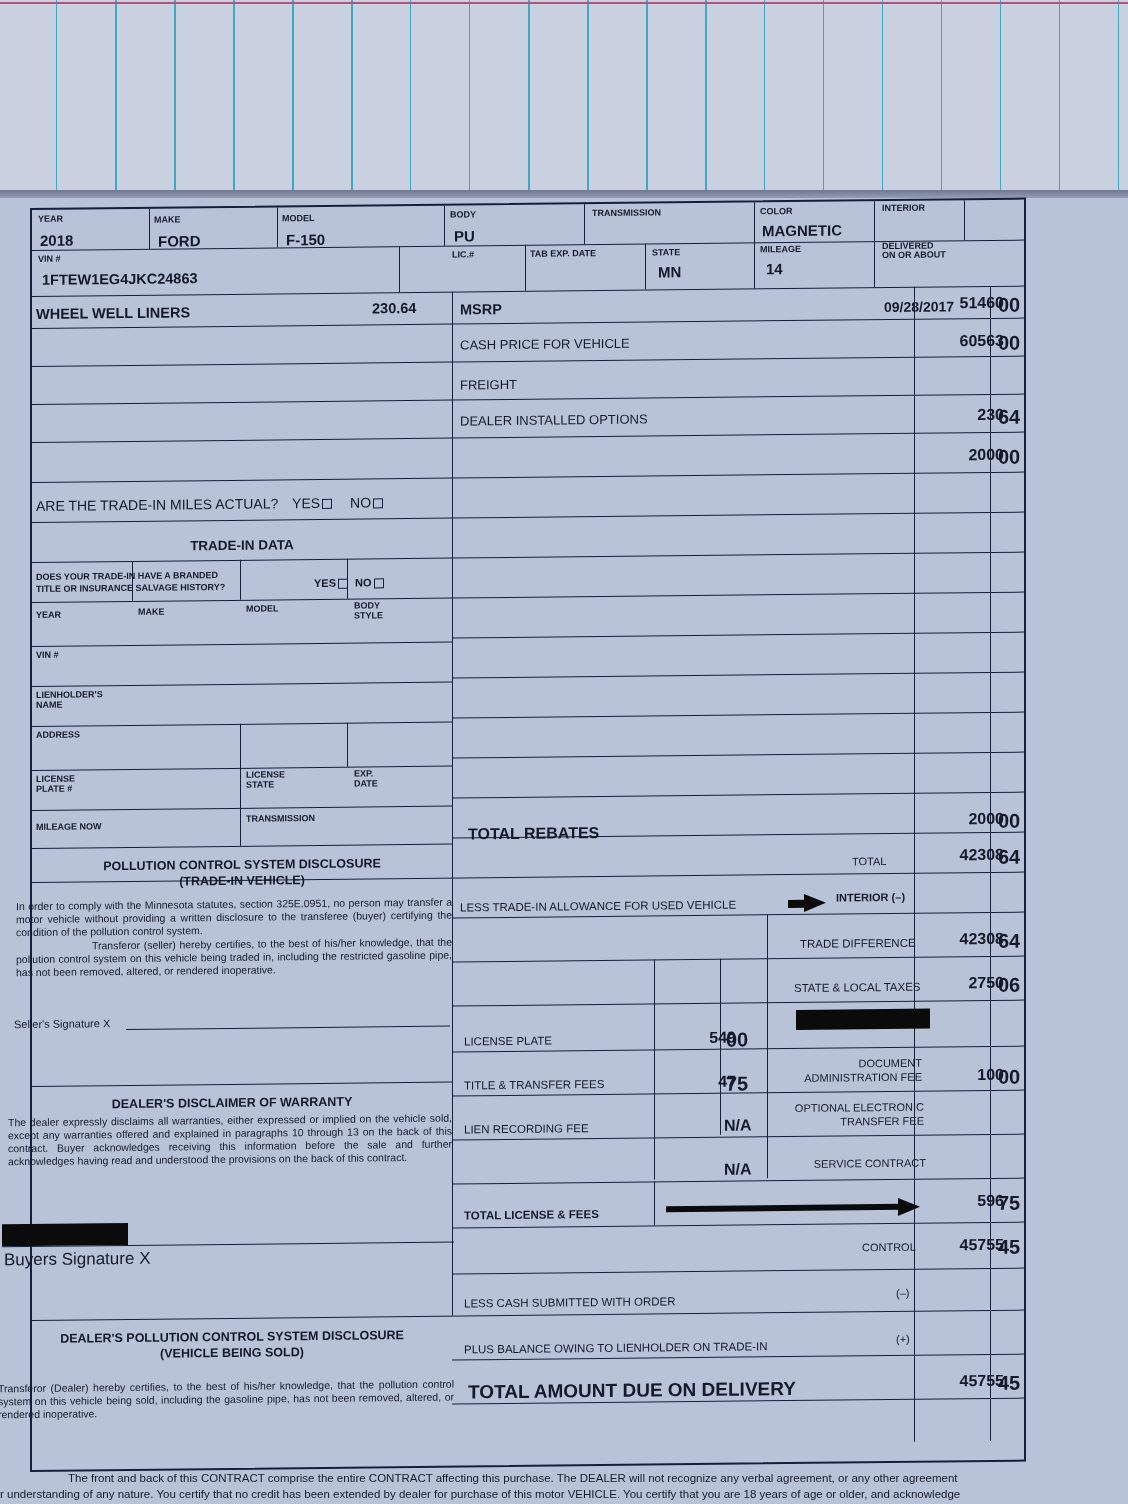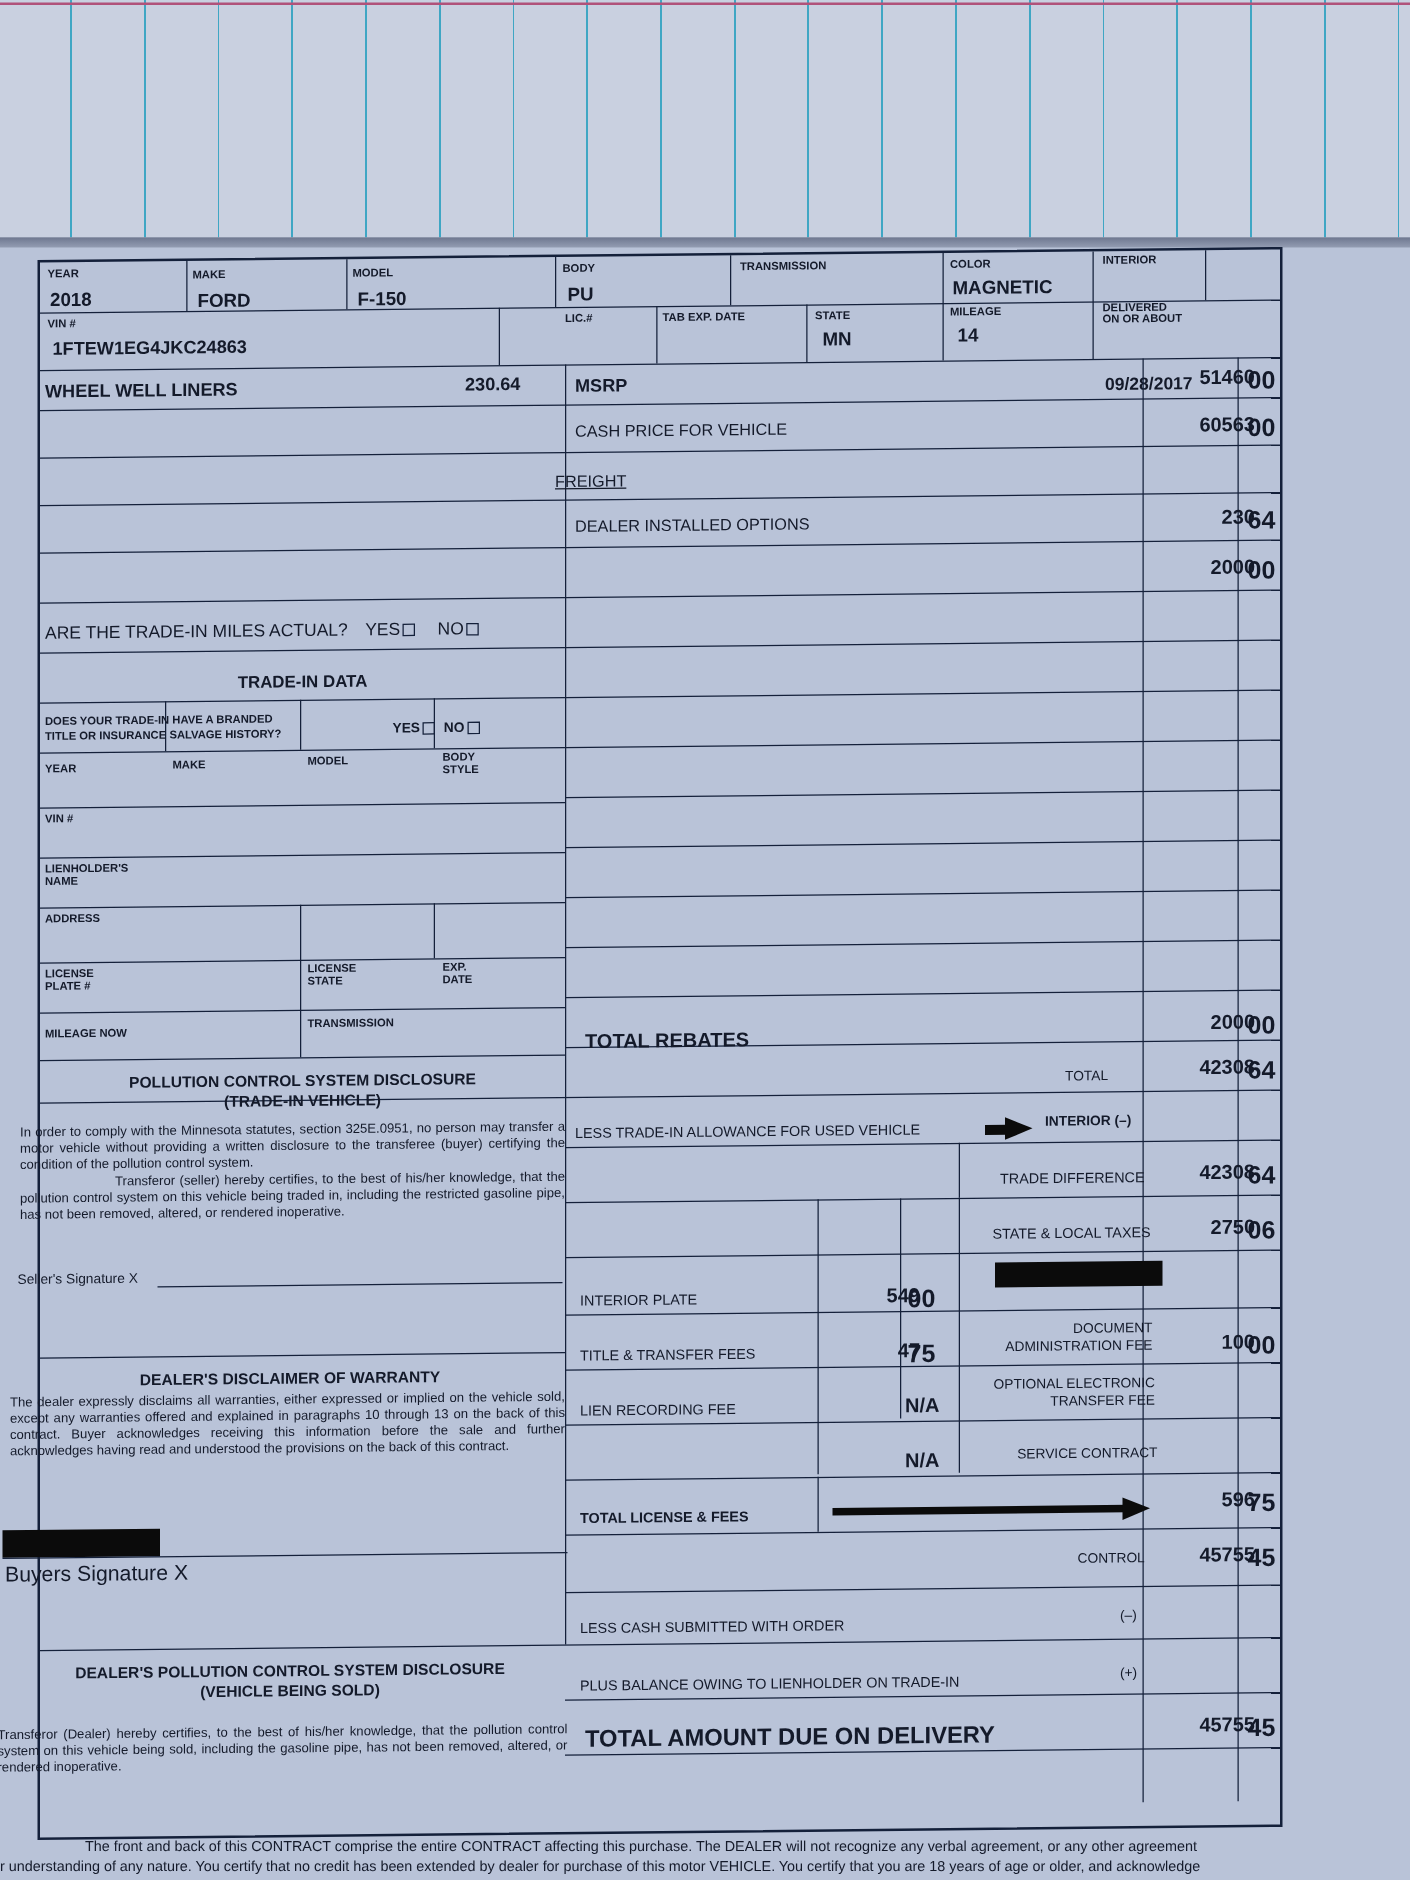--- a/index.html
+++ b/index.html
@@ -187,21 +187,21 @@
       <span class="val" style="left:428px;top:96px;font-size:14.5px;">MSRP</span>
       <span class="amt" style="left:882px;width:70px;top:94px;">51460</span>
       <span class="cents" style="left:966px;top:94px;">00</span>
     </div>
     <div>
       <span class="row-label" style="left:428px;top:132px;">CASH PRICE FOR VEHICLE</span>
       <span class="amt" style="left:882px;width:70px;top:132px;">60563</span>
       <span class="cents" style="left:966px;top:132px;">00</span>
     </div>
     <div>
-      <span class="row-label" style="left:412px;top:172px;text-decoration:underline;">FREIGHT</span>
+      <span class="row-label" style="left:428px;top:172px;">FREIGHT</span>
     </div>
     <div>
       <span class="row-label" style="left:428px;top:208px;">DEALER INSTALLED OPTIONS</span>
       <span class="amt" style="left:882px;width:70px;top:206px;">230</span>
       <span class="cents" style="left:966px;top:206px;">64</span>
     </div>
     <div>
       <span class="amt" style="left:882px;width:70px;top:246px;">2000</span>
       <span class="cents" style="left:966px;top:246px;">00</span>
     </div>
@@ -277,21 +277,21 @@
       <span class="amt" style="left:882px;width:70px;top:730px;">42308</span>
       <span class="cents" style="left:966px;top:730px;">64</span>
     </div>
     <div>
       <span class="row-label" style="left:762px;top:780px;font-size:11.5px;">STATE &amp; LOCAL TAXES</span>
       <span class="amt" style="left:882px;width:70px;top:774px;">2750</span>
       <span class="cents" style="left:966px;top:774px;">06</span>
     </div>
 
     <div>
-      <span class="row-label" style="left:432px;top:830px;font-size:11.5px;">INTERIOR PLATE</span>
+      <span class="row-label" style="left:432px;top:830px;font-size:11.5px;">LICENSE PLATE</span>
       <span class="amt" style="left:622px;width:62px;top:826px;">549</span>
       <span class="cents" style="left:694px;top:826px;">00</span>
       <div class="redact" style="left:764px;top:808px;width:134px;height:20px;"></div>
     </div>
     <div>
       <span class="row-label" style="left:432px;top:874px;font-size:11.5px;">TITLE &amp; TRANSFER FEES</span>
       <span class="amt" style="left:622px;width:62px;top:870px;">47</span>
       <span class="cents" style="left:694px;top:870px;">75</span>
       <span class="row-label" style="left:740px;top:856px;width:150px;text-align:right;font-size:11px;">DOCUMENT</span>
       <span class="row-label" style="left:740px;top:870px;width:150px;text-align:right;font-size:11px;">ADMINISTRATION FEE</span>

